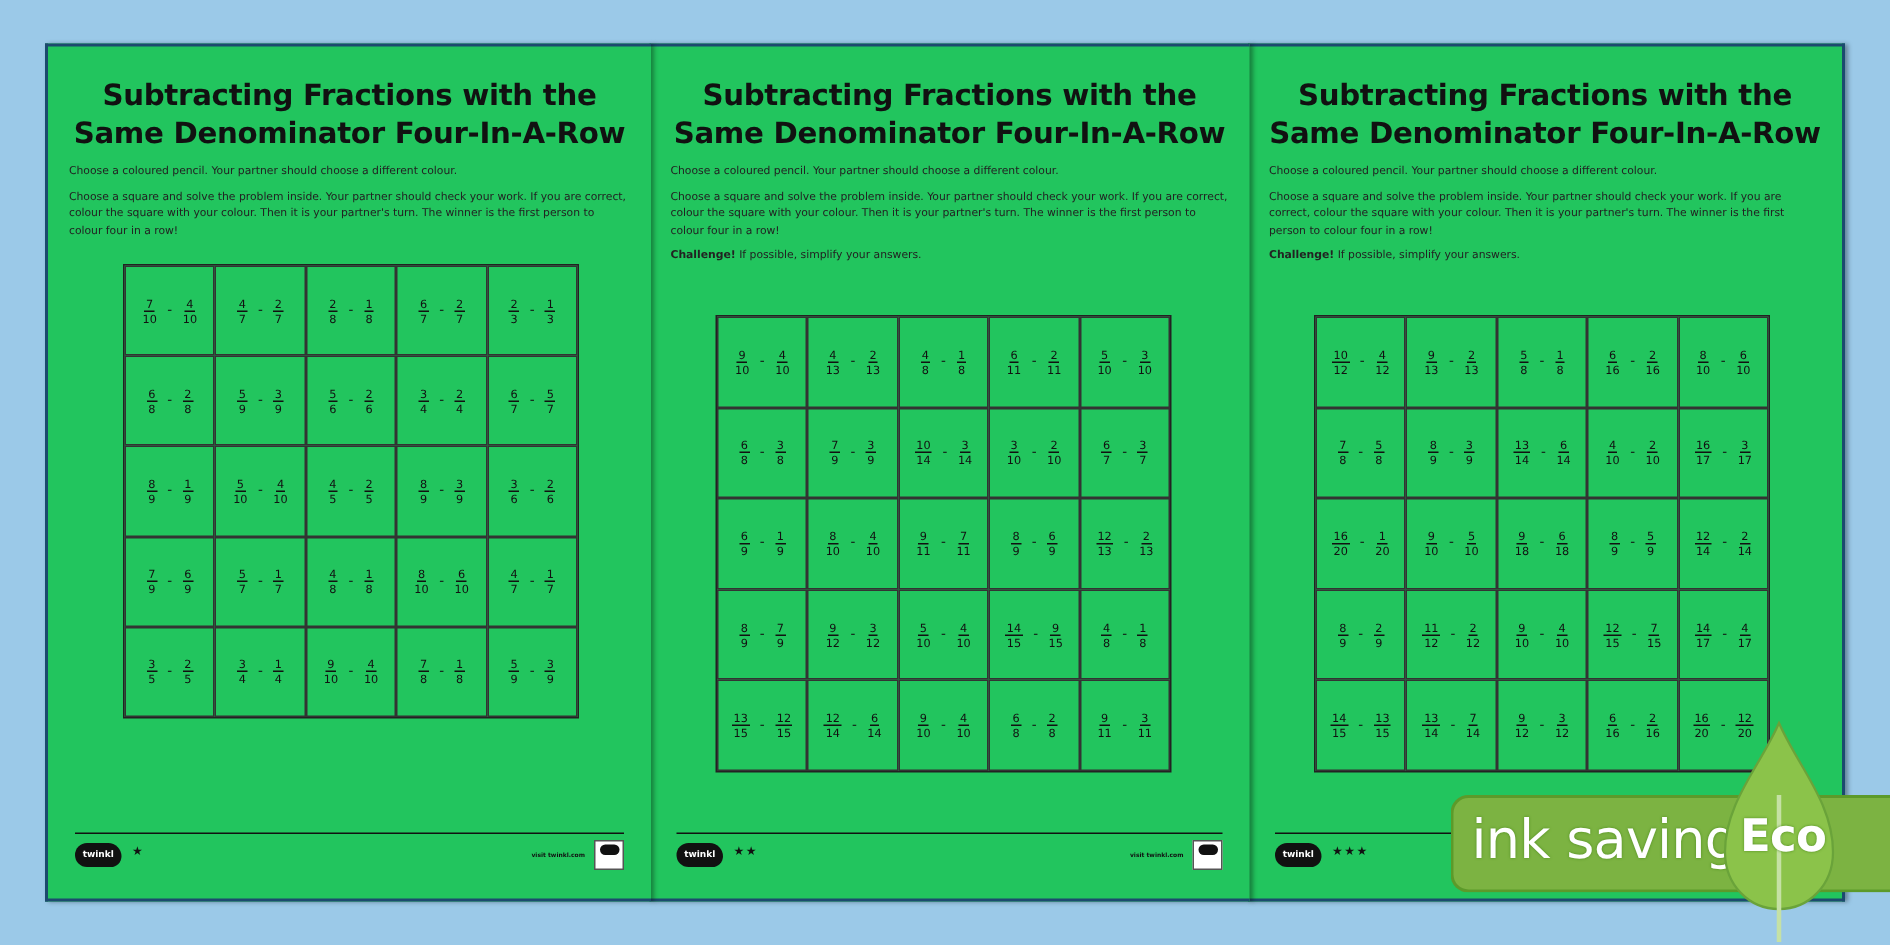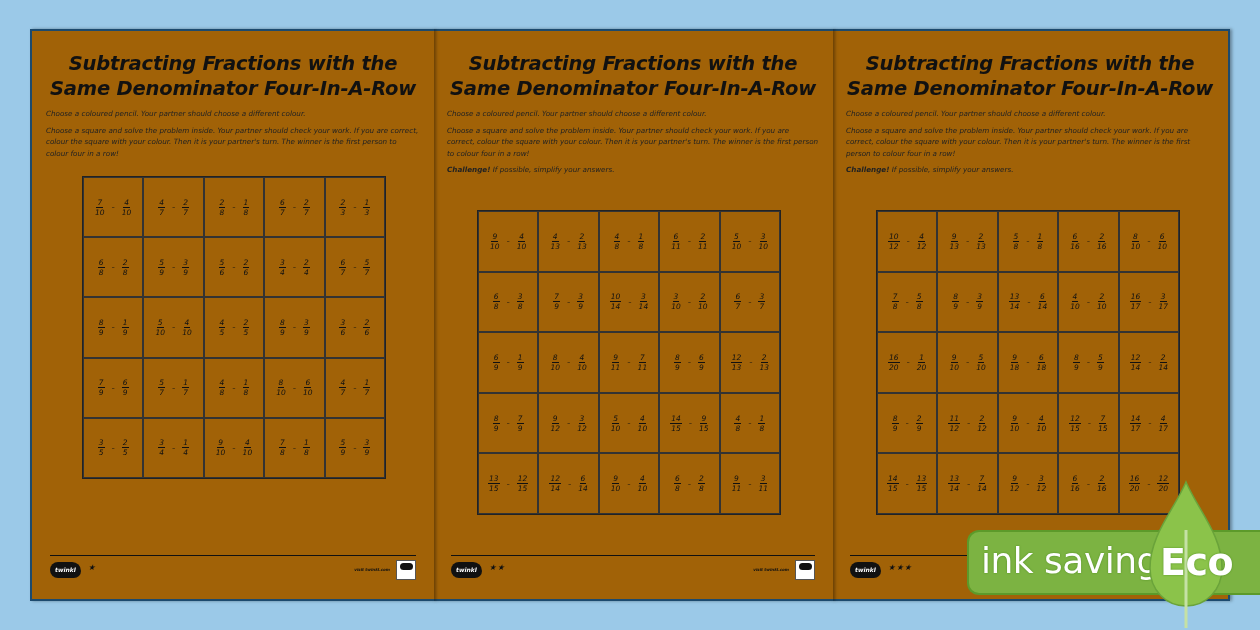--- a/index.html
+++ b/index.html
@@ -6,26 +6,25 @@
   html, body { width: 1260px; height: 630px; overflow: hidden; }
   body {
     background: #9bc9e8;
     font-family: "Liberation Sans", sans-serif;
     position: relative;
   }
   .sheet {
     position: absolute;
     top: 29px;
     height: 572px;
-    background: #a16207;
+    background: #22c55e;
     border-top: 2px solid #1c4a6e;
     border-bottom: 2px solid #1c4a6e;
     box-shadow: 2px 0 3px rgba(0,0,0,0.35);
     overflow: hidden;
-    font-style: italic;
   }
   #sheet-1 { left: 30px; width: 404px; border-left: 2px solid #1c4a6e; z-index: 3; }
   #sheet-2 { left: 433px; width: 400px; z-index: 2; }
   #sheet-3 { left: 832px; width: 398px; border-right: 2px solid #1c4a6e; z-index: 1; }
   .title {
     text-align: center;
     font-family: "DejaVu Sans", sans-serif;
     font-weight: bold;
     font-size: 19.5px;
     line-height: 25px;
@@ -147,21 +146,21 @@
     position: absolute;
     left: 1148px; top: 480px;
     width: 76px; height: 150px;
     z-index: 11;
   }
   .eco-label {
     position: absolute;
     left: 1160px; top: 540px;
     font-family: "DejaVu Sans", sans-serif;
     font-weight: bold;
-    font-size: 38px;
+    font-size: 30px;
     color: #ffffff;
     z-index: 12;
     text-shadow: 0 0 2px #4d8a1f;
     letter-spacing: -0.5px;
   }
 </style>
 </head>
 <body>
 
 <div id="sheet-1" class="sheet">

